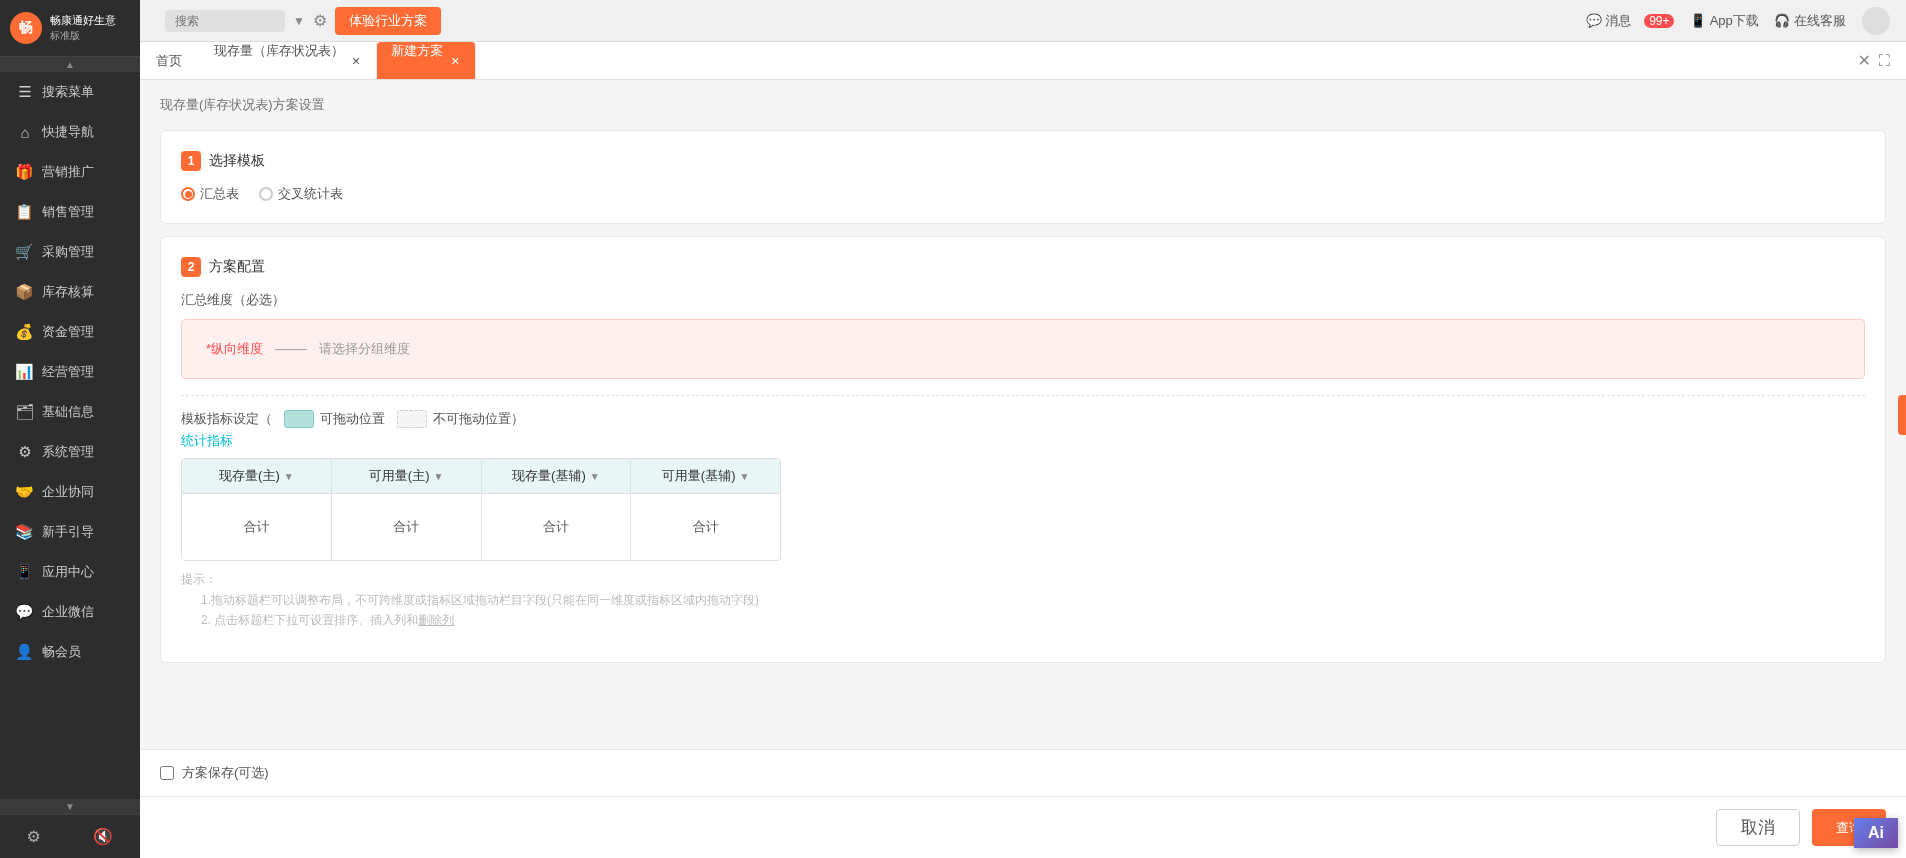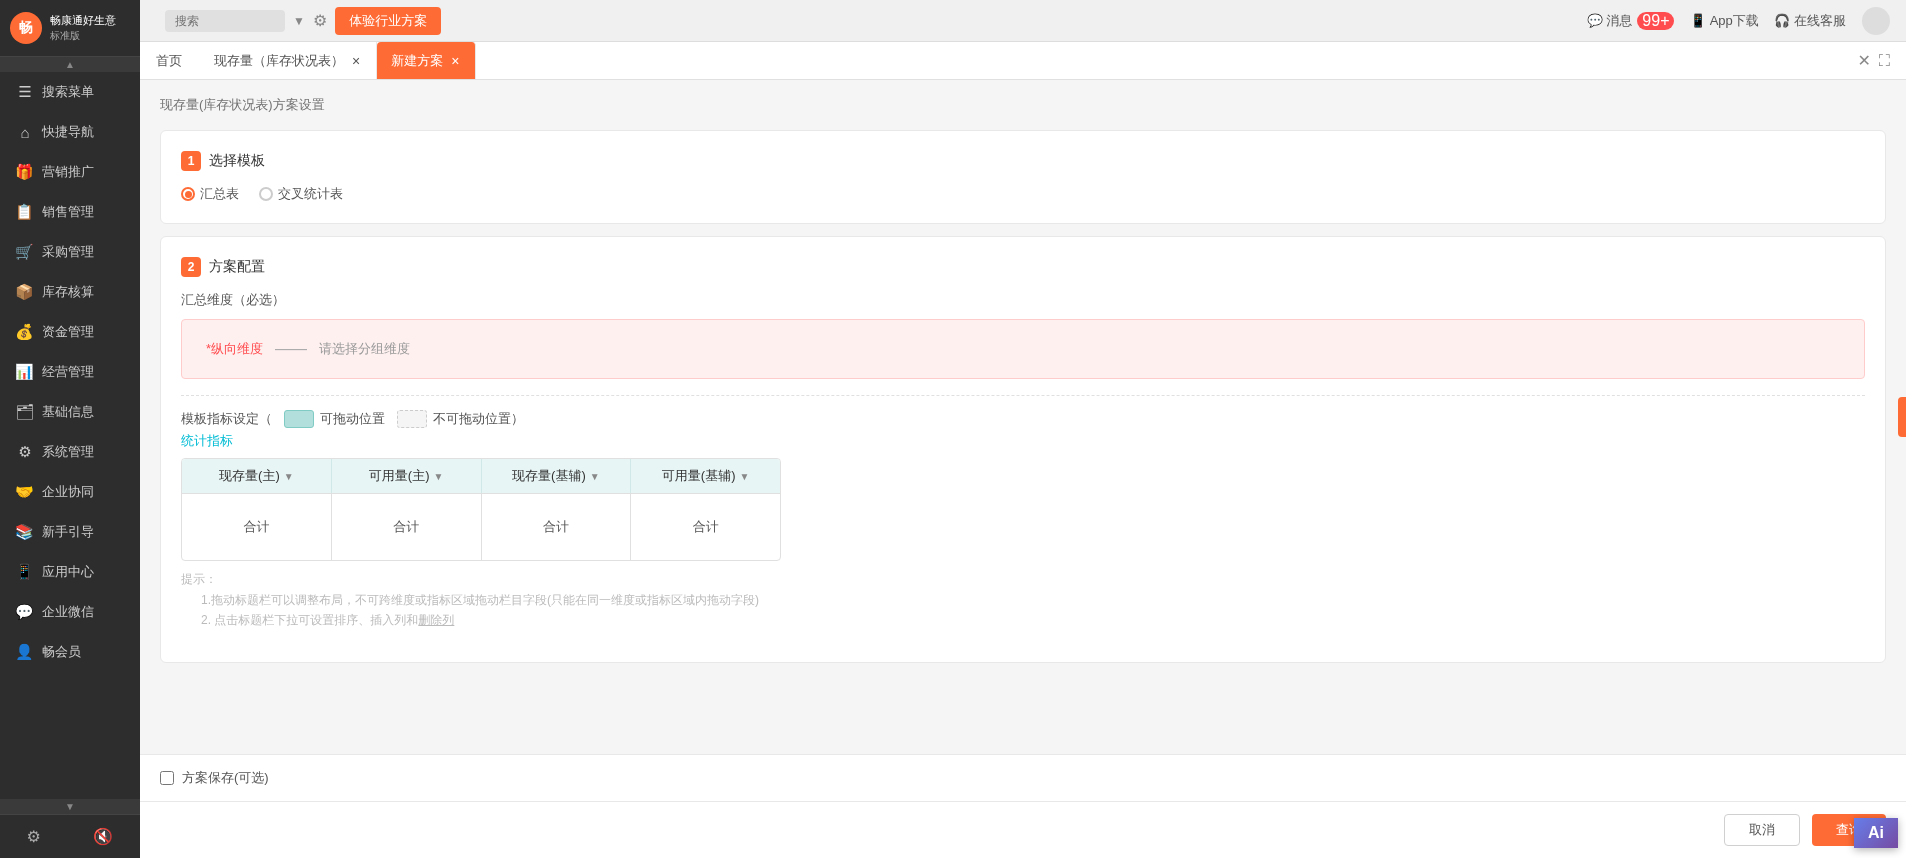--- a/index.html
+++ b/index.html
@@ -144,22 +144,22 @@
       display: flex;
       align-items: center;
       gap: 3px;
       cursor: pointer;
     }
     .badge {
       background: #ff4d4f;
       color: white;
       border-radius: 10px;
       padding: 0 5px;
-      font-size: 16px;
-      margin-left: 2px;
+      font-size: 12px;
+      margin-left: 10px;
     }
     .topbar-app, .topbar-service {
       display: flex;
       align-items: center;
       gap: 3px;
       cursor: pointer;
     }
     .user-avatar {
       width: 28px;
       height: 28px;
@@ -173,21 +173,20 @@
       border-bottom: 1px solid #e0e0e0;
       display: flex;
       align-items: center;
       padding: 0 16px;
       height: 38px;
       flex-shrink: 0;
       gap: 0;
     }
     .tab-item {
       display: flex;
-      align-items: center;
       gap: 6px;
       padding: 0 14px;
       height: 100%;
       cursor: pointer;
       color: #555;
       font-size: 13px;
       border-right: 1px solid #e8e8e8;
     }
     .tab-item.active {
       background: #ff6b35;
@@ -457,21 +456,21 @@
       display: flex;
       justify-content: flex-end;
       gap: 12px;
       flex-shrink: 0;
     }
     .btn-cancel {
       background: #fff;
       border: 1px solid #d0d0d0;
       border-radius: 4px;
       padding: 6px 24px;
-      font-size: 13px;
+      font-size: 17px;
       color: #555;
       cursor: pointer;
     }
     .btn-query {
       background: #ff6b35;
       border: none;
       border-radius: 4px;
       padding: 6px 24px;
       font-size: 13px;
       color: white;

